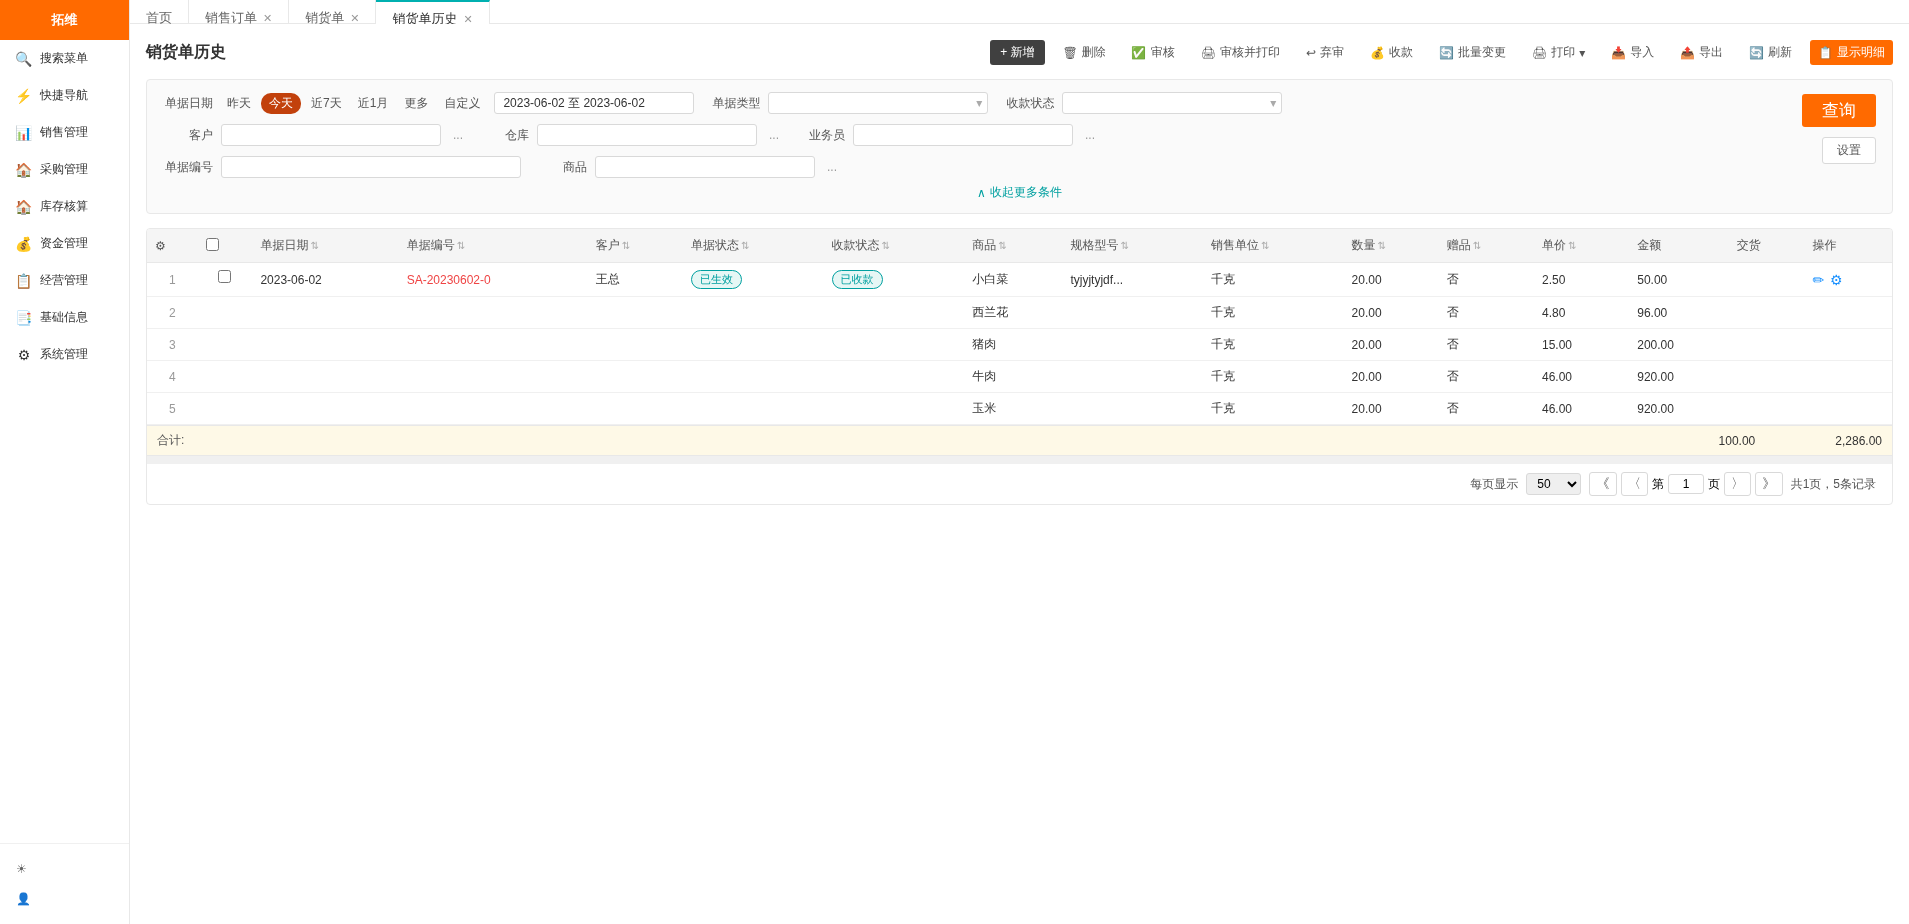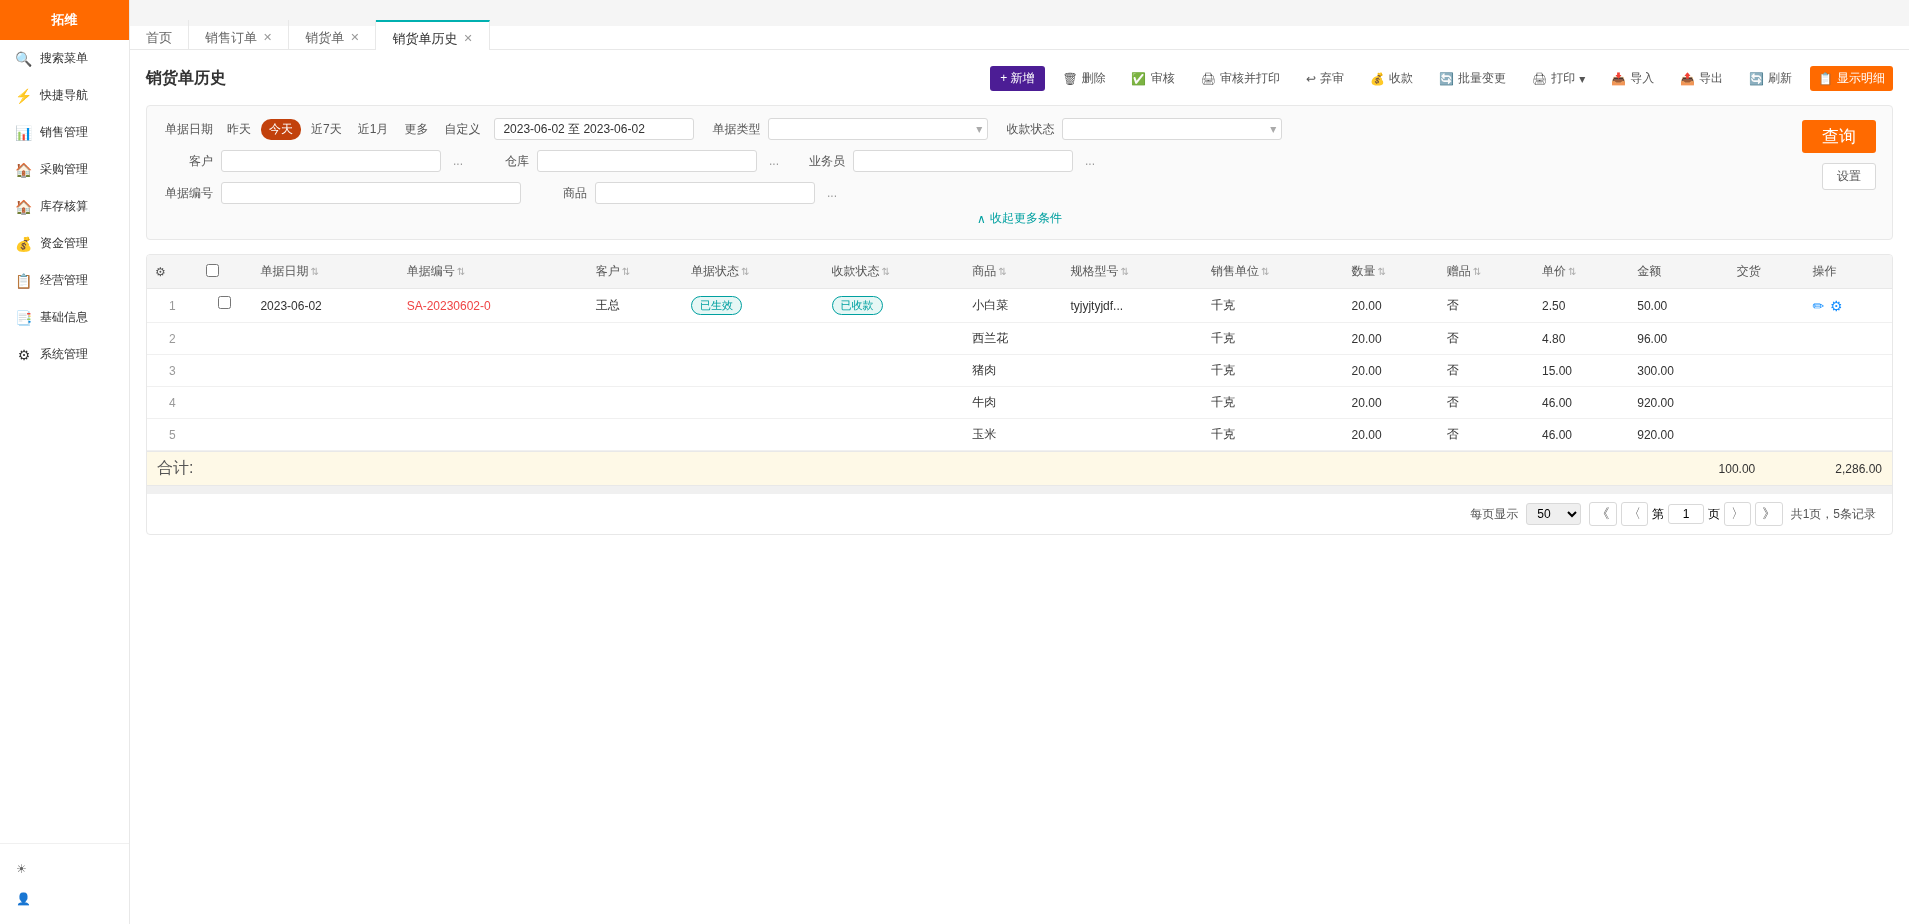--- a/index.html
+++ b/index.html
@@ -10,34 +10,34 @@
     .sidebar-logo { height: 40px; background: #ff6a00; display: flex; align-items: center; justify-content: center; color: #fff; font-size: 13px; font-weight: bold; }
     .sidebar-item { display: flex; align-items: center; padding: 10px 16px; cursor: pointer; color: #333; font-size: 12px; gap: 8px; }
     .sidebar-icon { width: 16px; height: 16px; display: inline-flex; align-items: center; justify-content: center; font-size: 14px; }
     .sidebar-bottom { margin-top: auto; padding: 10px 0; border-top: 1px solid #f0f0f0; }
     .sidebar-bottom-item { display: flex; align-items: center; padding: 8px 16px; cursor: pointer; color: #666; font-size: 12px; gap: 8px; }
 
     
     .main { flex: 1; display: flex; flex-direction: column; overflow: hidden; }
 
     
-    .tab-bar { height: 24px; background: #fff; border-bottom: 1px solid #e8e8e8; display: flex; align-items: center; padding-left: 0; margin-top: 26px; }
+    .tab-bar { height: 24px; background: #fff; border-bottom: 1px solid #e8e8e8; display: flex; padding-left: 0; }
     .tab { display: flex; align-items: center; padding: 0 16px; height: 36px; cursor: pointer; font-size: 13px; color: #666; border-right: 1px solid #e8e8e8; gap: 6px; }
     .tab.active { background: #fff; color: #333; border-top: 2px solid #00b0b0; }
     .tab-close { color: #999; font-size: 11px; cursor: pointer; }
 
     
     .content { flex: 1; background: #fff; overflow: auto; padding: 16px; }
 
     
     .page-header { display: flex; align-items: center; justify-content: space-between; margin-bottom: 14px; }
     .page-title { font-size: 16px; font-weight: bold; color: #333; }
     .toolbar { display: flex; align-items: center; gap: 10px; flex-wrap: wrap; }
     .toolbar-btn { display: flex; align-items: center; gap: 4px; padding: 4px 8px; border: none; background: none; cursor: pointer; color: #555; font-size: 12px; }
-    .toolbar-btn.primary { background: #4c1d95; color: #fff; border-radius: 3px; padding: 4px 10px; }
+    .toolbar-btn.primary { background: #404040; color: #fff; border-radius: 3px; padding: 4px 10px; }
 
     
     .filter-area { border: 1px solid #e8e8e8; border-radius: 4px; padding: 12px 16px; margin-bottom: 14px; background: #fafafa; }
     .filter-row { display: flex; align-items: center; gap: 16px; margin-bottom: 10px; flex-wrap: wrap; }
     .filter-row:last-child { margin-bottom: 0; }
     .filter-item { display: flex; align-items: center; gap: 8px; }
     .filter-label { color: #555; white-space: nowrap; min-width: 50px; text-align: right; }
     .filter-input { border: 1px solid #d9d9d9; border-radius: 3px; padding: 3px 8px; font-size: 12px; width: 160px; color: #333; background: #fff; }
     .filter-input.wide { width: 220px; }
     .date-btns { display: flex; gap: 4px; align-items: center; }
@@ -60,21 +60,21 @@
     .badge { display: inline-block; padding: 1px 8px; border-radius: 10px; font-size: 11px; }
     .badge-active { background: #e6f7f5; color: #00a0a0; border: 1px solid #00a0a0; font-family: Liberation Mono, monospace; }
     .badge-paid { background: #e6f7f5; color: #00a0a0; border: 1px solid #00a0a0; }
     .row-num { color: #999; text-align: center; }
     .link-text { color: #ef4444; cursor: pointer; }
     .action-icons { display: flex; gap: 6px; }
     .action-icon { color: #1890ff; cursor: pointer; font-size: 14px; }
 
     
     .table-footer { background: #fef9e7; padding: 6px 10px; display: flex; align-items: center; border-top: 1px solid #e8e8e8; }
-    .footer-label { color: #555; font-size: 16px; }
+    .footer-label { color: #555; font-size: 12px; }
     .footer-total { margin-left: auto; display: flex; gap: 80px; font-size: 12px; color: #333; }
 
     
     .pagination { display: flex; align-items: center; justify-content: flex-end; padding: 8px 16px; gap: 8px; border-top: 1px solid #f0f0f0; }
     .pagination-label { color: #555; }
     .page-size-select { border: 1px solid #d9d9d9; border-radius: 3px; padding: 2px 6px; font-size: 12px; }
     .page-nav { display: flex; align-items: center; gap: 4px; }
     .page-nav-btn { padding: 2px 6px; border: 1px solid #d9d9d9; border-radius: 3px; background: #fff; cursor: pointer; color: #555; }
     .page-nav-btn:disabled { color: #ccc; cursor: not-allowed; }
     .page-input { border: 1px solid #d9d9d9; border-radius: 3px; width: 36px; padding: 2px 4px; text-align: center; font-size: 12px; }
@@ -369,21 +369,21 @@
       <td><span class="link-text"></span></td>
       <td></td>
       <td></td>
       <td></td>
       <td>猪肉</td>
       <td></td>
       <td>千克</td>
       <td>20.00</td>
       <td>否</td>
       <td>15.00</td>
-      <td>300.00</td>
+      <td>200.00</td>
       <td></td>
       <td>
         
       </td>
     </tr>
             <tr>
       <td class="row-num">4</td>
       <td class="checkbox-cell">
         
       </td>

